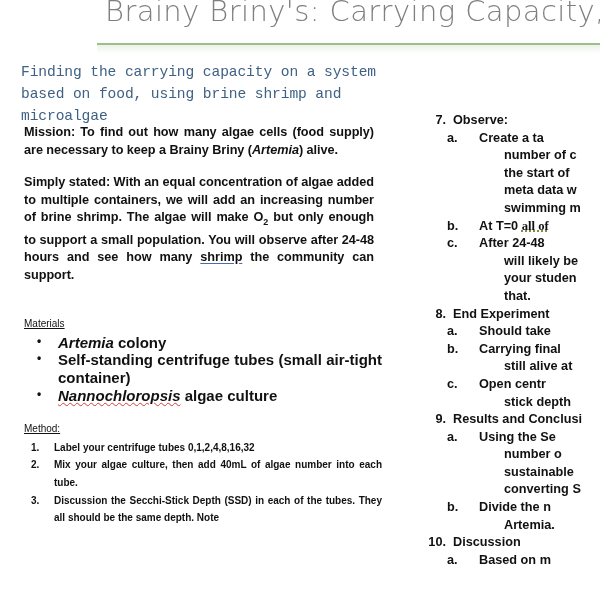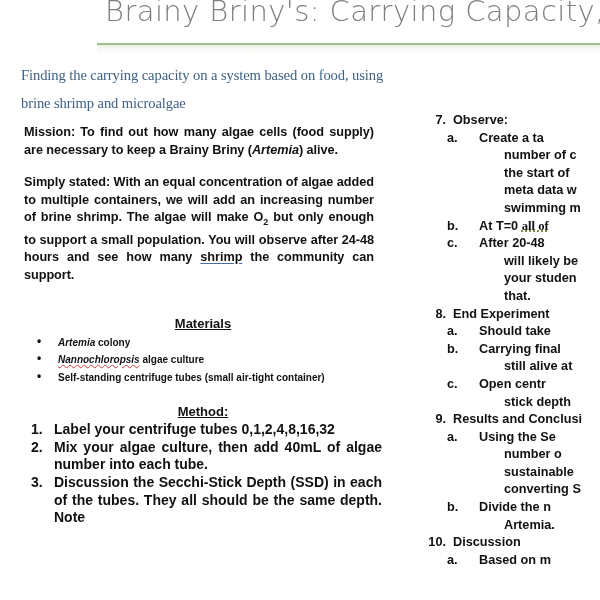--- a/index.html
+++ b/index.html
@@ -58,23 +58,23 @@
     width: 520px;
     height: 9px;
     background: linear-gradient(to bottom, rgba(157,192,139,0.20), rgba(157,192,139,0));
   }
 
   .subtitle {
     position: absolute;
     left: 21px;
     top: 61px;
     width: 380px;
-    font-family: Liberation Serif, serif;
+    font-family: Liberation Mono, monospace;
     font-size: 14.6px;
-    line-height: 28px;
+    line-height: 22px;
     color: #3f6184;
     letter-spacing: -0.1px;
   }
 
   
   .col-left {
     position: absolute;
     left: 24px;
     top: 124px;
     width: 358px;
@@ -92,39 +92,38 @@
     font-size: 12.7px;
     line-height: 17.6px;
     text-align: justify;
     margin: 0 8px 15px 0;
     letter-spacing: -0.05px;
     color: #111;
     font-weight: 600;
   }
 
   .sec-head {
-    font-size: 13px;
-    line-height: 17.6px;
-    font-weight: 700;
+    font-size: 10px;
+    line-height: 17.6px;
+    font-weight: 400;
     text-decoration: underline;
     margin: 0 0 1px 0;
     color: #111;
-    text-align: center;
   }
   .sec-head-spacer { height: 16px; }
 
   ul.mat {
     list-style: none;
     margin: 0;
     padding: 0;
   }
   ul.mat > li {
     position: relative;
     padding-left: 34px;
-    font-size: 10px;
+    font-size: 15px;
     line-height: 17.6px;
     text-align: justify;
     font-weight: 600;
     color: #111;
   }
   ul.mat > li::before {
     content: "\2022";
     position: absolute;
     left: 13px;
     top: -1px;
@@ -133,21 +132,21 @@
 
   ol.method {
     list-style: none;
     margin: 0;
     padding: 0;
     counter-reset: m;
   }
   ol.method > li {
     position: relative;
     padding-left: 30px;
-    font-size: 14px;
+    font-size: 10px;
     line-height: 17.6px;
     text-align: justify;
     font-weight: 600;
     color: #111;
     counter-increment: m;
   }
   ol.method > li::before {
     content: counter(m) ".";
     position: absolute;
     left: 7px;
@@ -252,22 +251,22 @@
 
     <p class="para"><span>Mission:</span><span>  To find out how many algae cells (food supply) are necessary to keep a Brainy Briny (</span><i class="sci">Artemia</i><span>) alive.</span></p>
 
     <p class="para"><span>Simply stated:</span><span>  With an equal concentration of algae added to multiple containers, we will add an increasing number of brine shrimp. The algae will make O</span><sub>2</sub><span> but only enough to support a small population. You will observe after 24-48 hours and see how many </span><span class="link-u">shrimp</span><span> the community can support.</span></p>
 
     <div class="sec-head-spacer"></div>
     <div class="sec-head">Materials</div>
 
     <ul class="mat">
       <li><i class="sci">Artemia</i><span> colony</span></li>
+      <li><span>Self-standing centrifuge tubes (small air-tight container)</span></li>
       <li><i class="sci uline sp-red">Nannochloropsis</i><span> algae culture</span></li>
-      <li><span>Self-standing centrifuge tubes (small air-tight container)</span></li>
     </ul>
 
     <div class="sec-head-spacer"></div>
     <div class="sec-head">Method:</div>
 
     <ol class="method">
       <li>Label your centrifuge tubes 0,1,2,4,8,16,32</li>
       <li>Mix your algae culture, then add 40mL of algae number into each tube.</li>
       <li>Discussion the Secchi-Stick Depth (SSD) in each of the tubes.  They all should be the same depth.  Note</li>
     </ol>
@@ -284,21 +283,21 @@
           <span class="letter">a.</span><span>Create a ta</span>
         </li>
         <div class="cont">number of c</div>
         <div class="cont">the start of</div>
         <div class="cont">meta data w</div>
         <div class="cont">swimming m</div>
         <li>
           <span class="letter">b.</span><span>At T=0 </span><span class="gr-green">all of</span>
         </li>
         <li>
-          <span class="letter">c.</span><span>After 20-48 </span>
+          <span class="letter">c.</span><span>After 24-48 </span>
         </li>
         <div class="cont">will likely be</div>
         <div class="cont">your studen</div>
         <div class="cont">that.</div>
       </ul>
 
       <li>
         <span class="num">8.</span><span>End Experiment</span>
       </li>
       <ul class="substeps">

